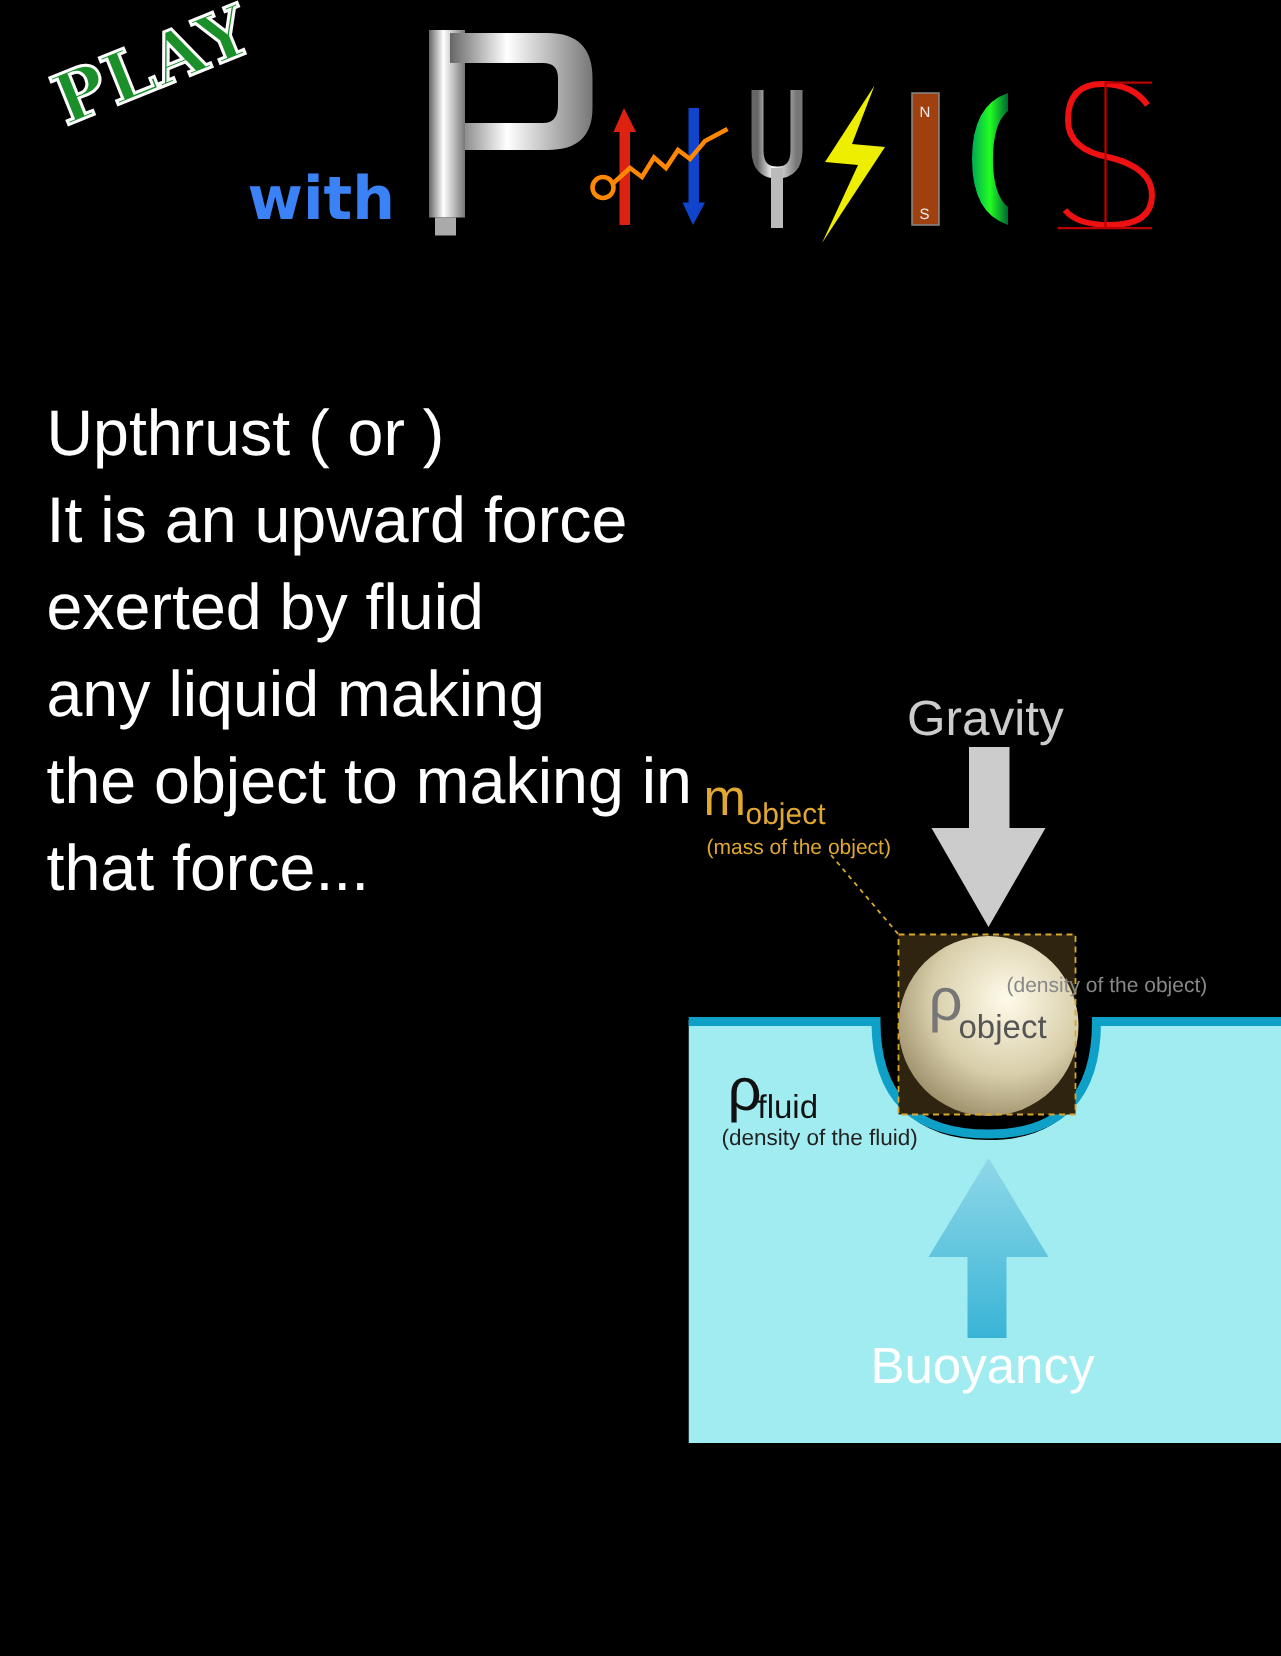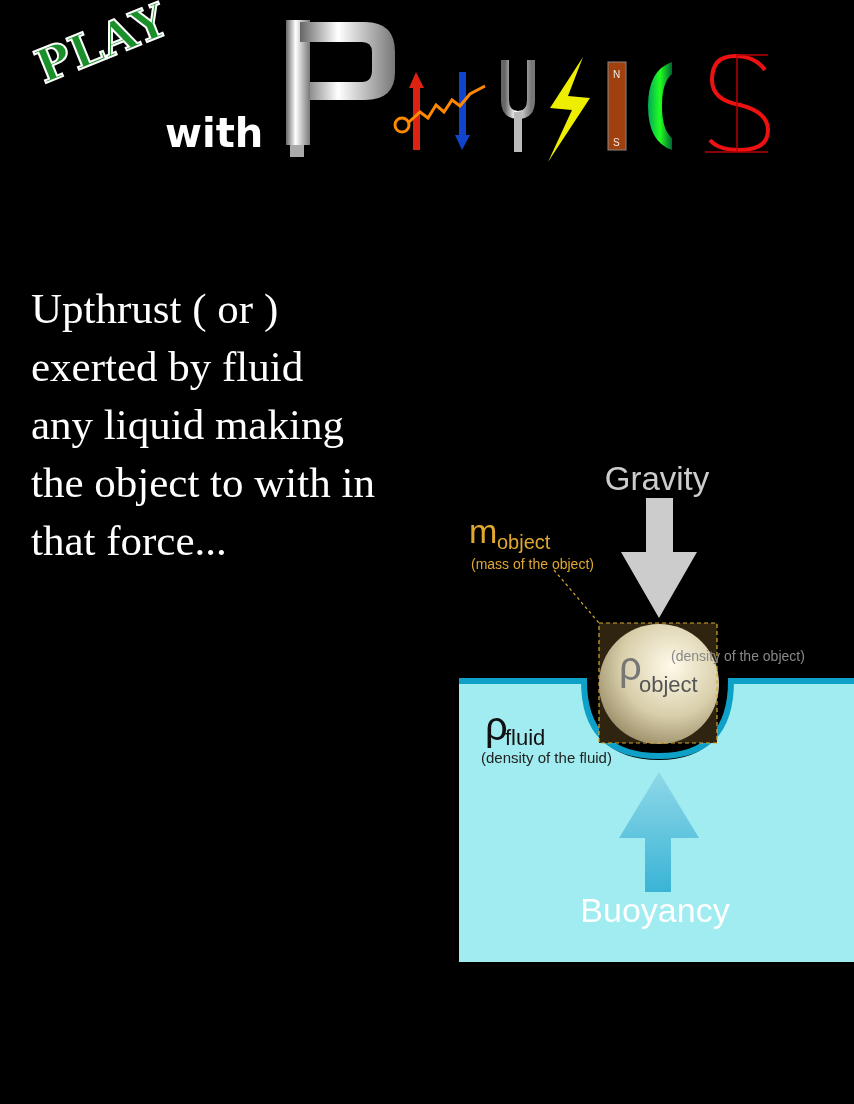--- a/index.html
+++ b/index.html
@@ -1,23 +1,23 @@
 <!DOCTYPE html>
 <html><head>
 <meta charset="utf-8">
 <style>
   html, body { margin:0; padding:0; background:#000; }
   body { width:854px; height:1104px; position:relative; overflow:hidden; font-family:"Liberation Sans", sans-serif; }
   .logo { position:absolute; left:0; top:0; width:854px; height:200px; }
   .play { position:absolute; left:48px; top:40px; transform:rotate(-22deg); transform-origin:left bottom;
           font-family:"DejaVu Serif", serif; font-weight:bold; font-size:46px; color:#1a8f2a;
           -webkit-text-stroke:2px #fff; letter-spacing:1px; }
-  .with { position:absolute; left:165px; top:110px; font-family:"DejaVu Sans", sans-serif; font-weight:bold; font-size:40px; color:#ffffff; }
-  .body-text { position:absolute; left:31px; top:260px; width:470px; color:#fff; font-family:Liberation Serif, serif;
-               font-size:43px; line-height:58px;margin-top:20px; }
+  .with { position:absolute; left:165px; top:110px; font-family:"DejaVu Sans", sans-serif; font-weight:bold; font-size:40px; color:#3b82f6; }
+  .body-text { position:absolute; left:31px; top:260px; width:470px; color:#fff; font-family:Liberation Sans, sans-serif;
+               font-size:43px; line-height:58px; }
   .body-text div { white-space:nowrap; }
   .diagram { position:absolute; left:459px; top:440px; width:395px; height:522px; }
 </style>
 </head>
 <body>
 
 <div class="logo">
   <div class="play">PLAY</div>
   <div class="with">with</div>
   <svg width="854" height="200" style="position:absolute;left:0;top:0">
@@ -66,23 +66,24 @@
 
     <path d="M765 70 Q755 56 735 56 Q712 56 712 80 Q712 100 740 105 Q768 112 768 130 Q768 150 740 150 Q718 150 710 140" fill="none" stroke="#e11" stroke-width="4"></path>
     <line x1="737" y1="55" x2="737" y2="152" stroke="#b00" stroke-width="1.5"></line>
     <line x1="705" y1="152" x2="768" y2="152" stroke="#b00" stroke-width="1.5"></line>
     <line x1="737" y1="55" x2="768" y2="55" stroke="#b00" stroke-width="1.5"></line>
   </svg>
 </div>
 
 <div class="body-text">
   <div>Upthrust ( or )</div>
+  <div>It is an upward force</div>
   <div>exerted by fluid</div>
   <div>any liquid making</div>
-  <div>the object to with in</div>
+  <div>the object to making in</div>
   <div>that force...</div>
 </div>
 
 <svg class="diagram" viewBox="0 0 395 522" width="395" height="522">
   <defs>
     <radialGradient id="ball" cx="0.6" cy="0.35" r="0.7">
       <stop offset="0" stop-color="#fffbea"></stop>
         <stop offset="0.6" stop-color="#d8ceaa"></stop>
         <stop offset="1" stop-color="#9a8e68"></stop>
     </radialGradient>

